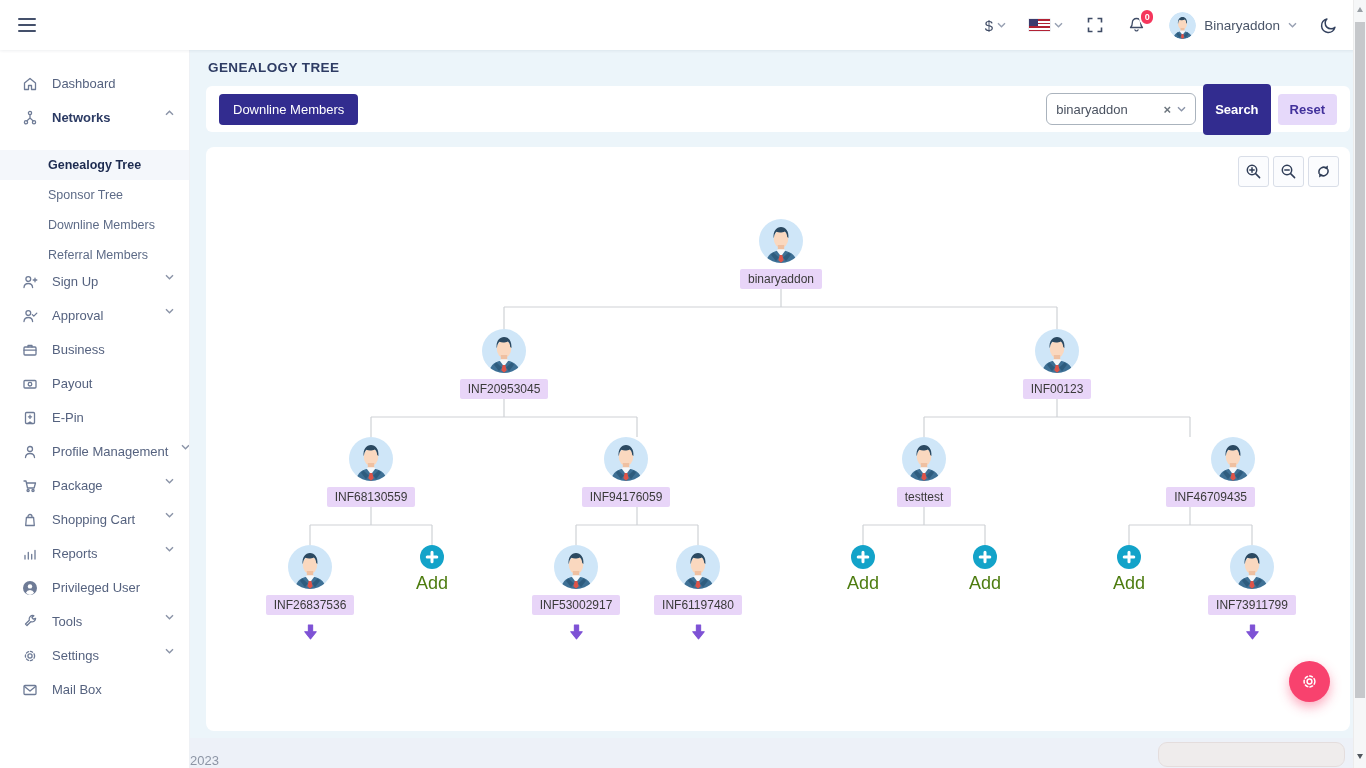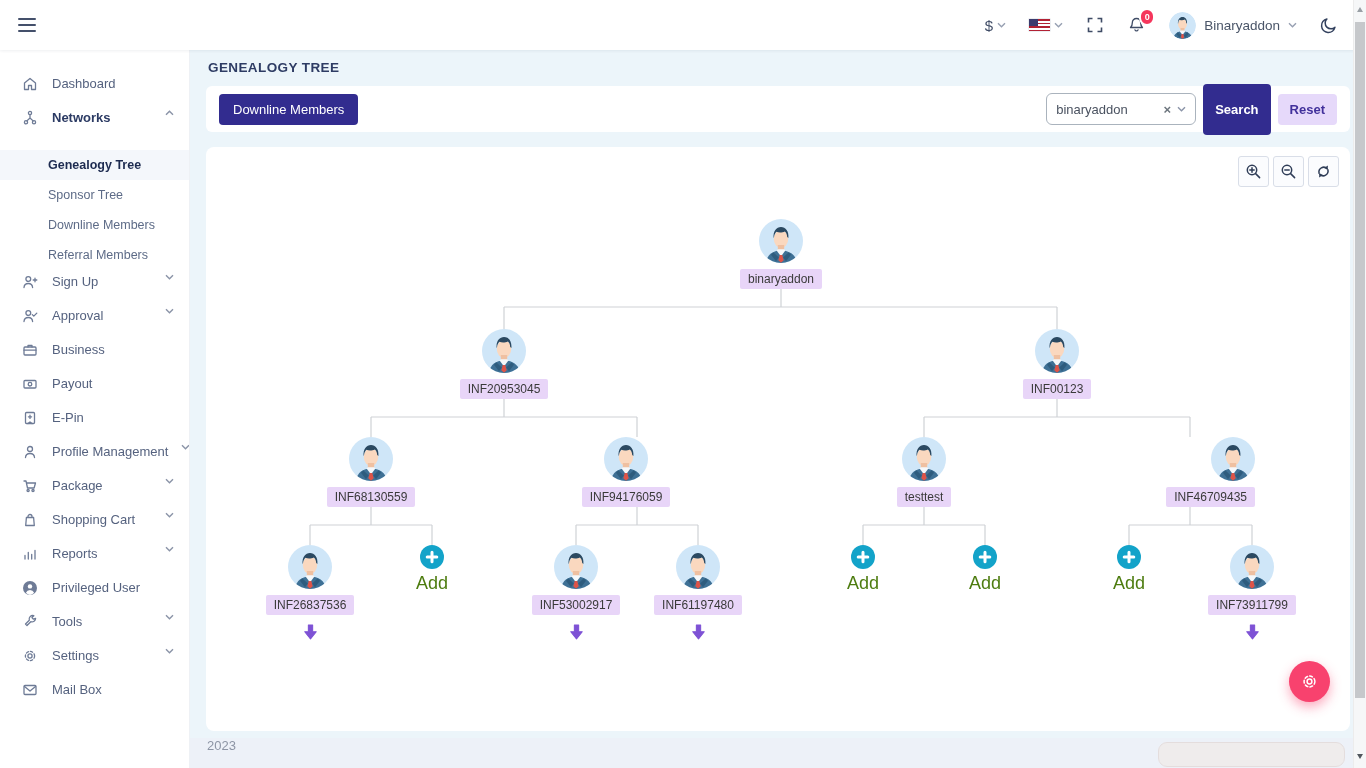--- a/index.html
+++ b/index.html
@@ -72,21 +72,21 @@
   .tnode .avatar { width:44px; height:44px; display:block; }
   .tnode .avatar svg { display:block; width:44px; height:44px; }
   .nlabel { margin-top:6px; background:var(--label-bg,#e8d5f8); color:#3a3a3a; font-size:12px;
     padding:3px 8px; border-radius:2px; white-space:nowrap; }
   .expand-arrow { margin-top:9px; display:flex; }
   .plus-circle { width:24px; height:24px; display:block; }
   .add-label { margin-top:4px; color:#4d7c0f; font-size:18px; }
 
   
   .footer { position:fixed; left:190px; right:13px; bottom:0; height:30px; background:#edf1f8;
-    display:flex; align-items:flex-start; padding-left:17px; color:#8d95a5; font-size:13px; z-index:5; }
+    display:flex; align-items:flex-end; color:#8d95a5; font-size:13px; z-index:5; }
 
   
   .fab { position:fixed; right:36px; bottom:66px; width:41px; height:41px; border-radius:50%;
     background:var(--fab,#f8426e); display:flex; align-items:center; justify-content:center;
     box-shadow:0 5px 12px rgba(248,66,110,.45); z-index:30; cursor:pointer; }
 
   
   .vscroll { position:fixed; top:0; right:0; width:13px; bottom:0; background:#f6f7f8;
     border-left:1px solid #ececec; z-index:40; }
   .vscroll .arrow-up { position:absolute; top:7px; left:3px; width:0; height:0;

